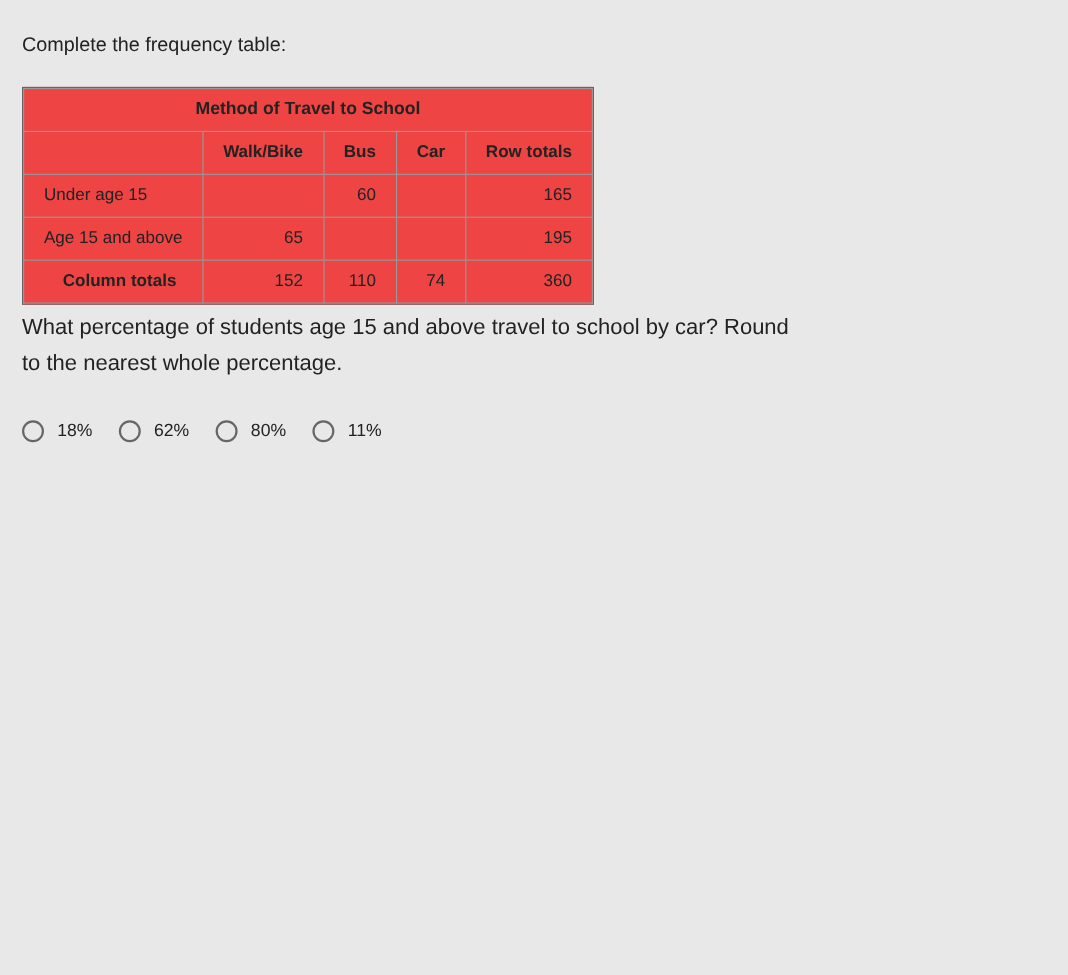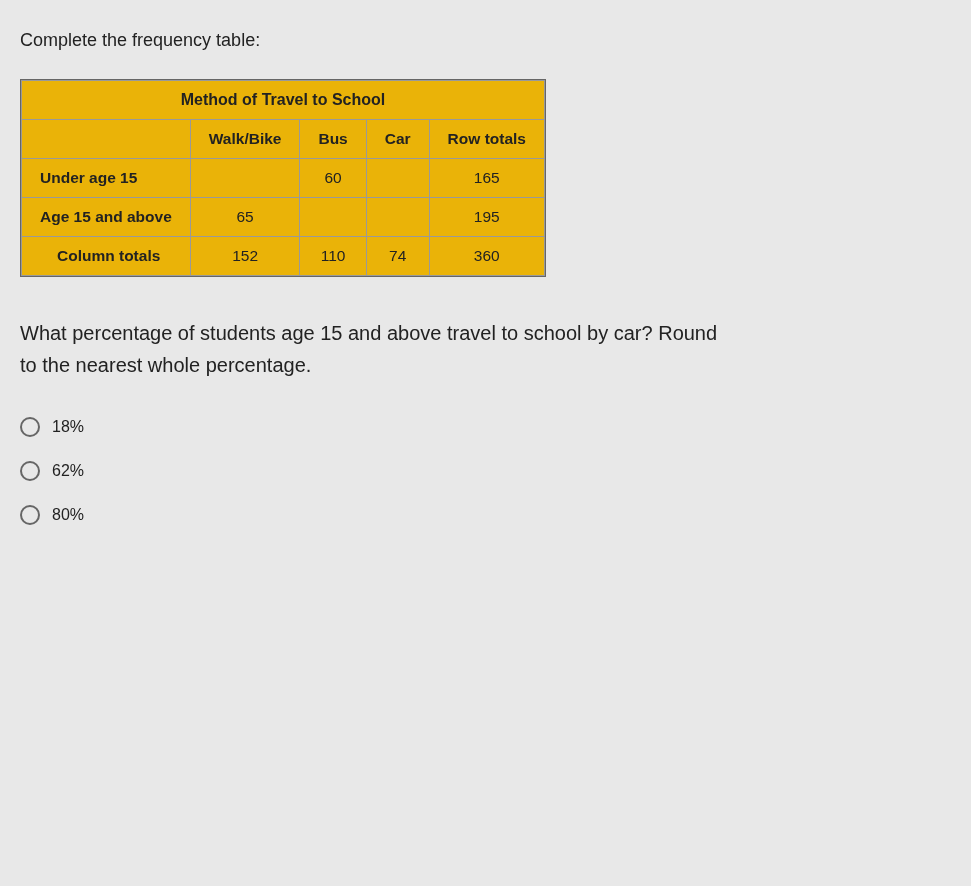--- a/index.html
+++ b/index.html
@@ -24,22 +24,21 @@
 
     .instruction {
       font-size: 18px;
       margin-bottom: 28px;
       color: #222;
     }
 
     .table-wrapper {
       border: 1.5px solid #666;
       display: inline-block;
-      margin-bottom: 36px;
-      background: #eab308;
+      background: #ef4444;
     }
 
     table {
       border-collapse: collapse;
       min-width: 480px;
     }
 
     table th, table td {
       border: 1px solid #999;
       padding: 10px 18px;
@@ -60,43 +59,43 @@
       font-size: 16px;
       border-bottom: 1.5px solid #999 !important;
     }
 
     .col-header {
       font-weight: bold;
       text-align: center !important;
     }
 
     .row-label {
-      font-weight: bold;
+      font-weight: normal;
     }
 
     .col-totals-label {
       font-weight: bold;
       padding-left: 35px;
     }
 
     td.center {
-      text-align: center;
+      text-align: right;
     }
 
     .question-text {
       font-size: 20px;
       line-height: 1.6;
       margin-bottom: 36px;
       max-width: 700px;
     }
 
     .options-list {
       list-style: none;
       display: flex;
-      flex-direction: column;
+      flex-direction: row;
       gap: 24px;
     }
 
     .option-item {
       display: flex;
       align-items: center;
       gap: 12px;
       font-size: 16px;
       cursor: pointer;
     }
@@ -165,15 +164,19 @@
       <span>18%</span>
     </li>
     <li class="option-item">
       <div class="radio-circle"></div>
       <span>62%</span>
     </li>
     <li class="option-item">
       <div class="radio-circle"></div>
       <span>80%</span>
     </li>
+    <li class="option-item">
+      <div class="radio-circle"></div>
+      <span>11%</span>
+    </li>
   </ul>
 
 </div>
 
 </body></html>

